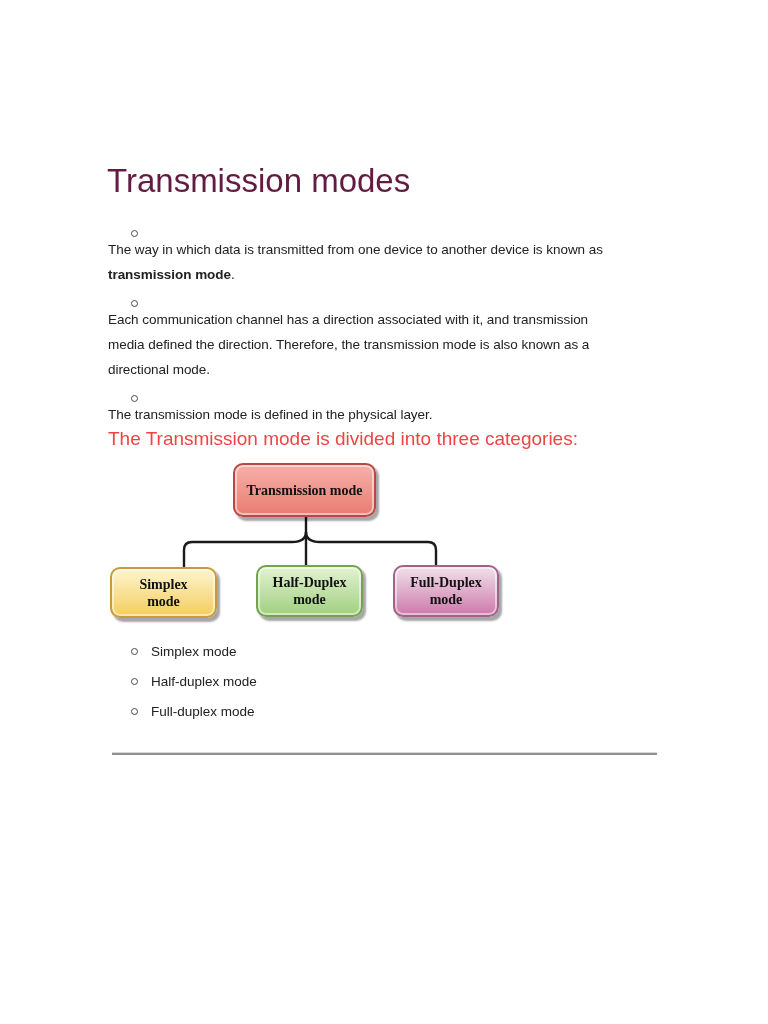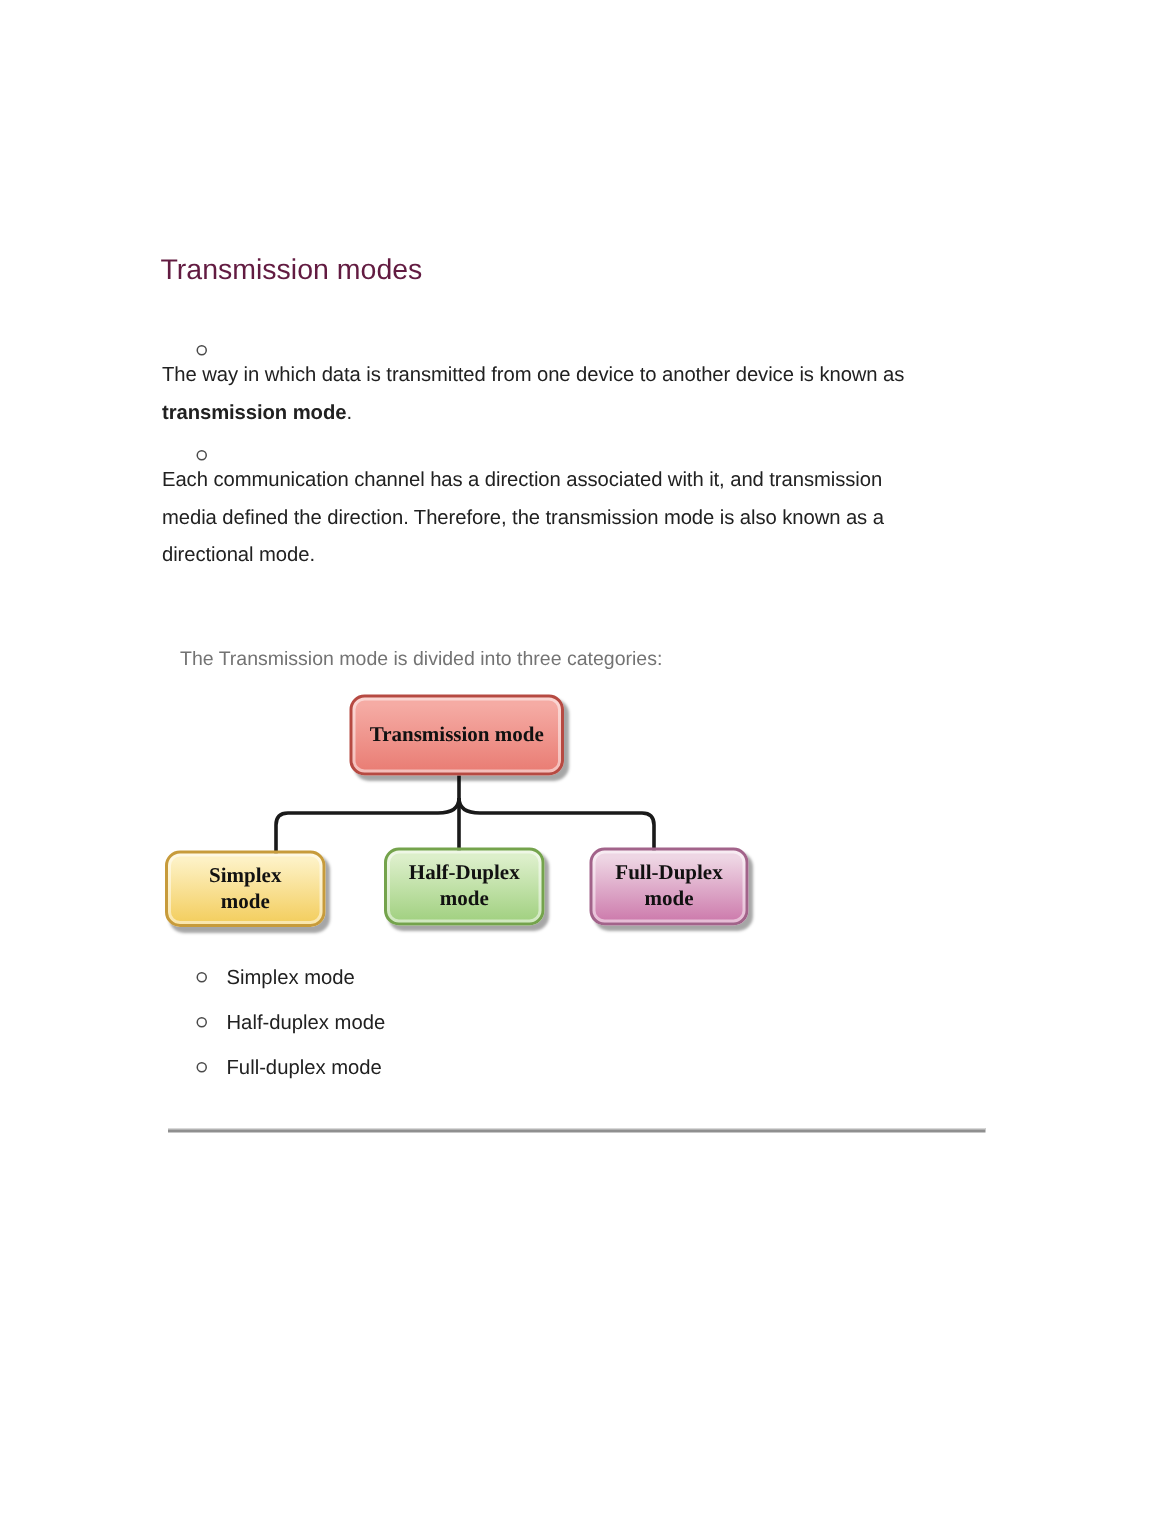--- a/index.html
+++ b/index.html
@@ -3,37 +3,37 @@
 <meta charset="utf-8">
 <style>
   html,body{margin:0;padding:0;background:#ffffff;}
   .page{
     position:relative;width:768px;height:1024px;margin:0 auto;
     background:#ffffff;overflow:hidden;
     font-family:"Liberation Sans",sans-serif;
   }
   .page-title{
     position:absolute;left:107px;top:165px;margin:0;
-    font-size:19px;font-weight:400;color:#621b41;line-height:31px;
+    font-size:33px;font-weight:400;color:#621b41;line-height:31px;
   }
   .bullets{position:absolute;left:108px;top:221px;width:552px;}
   .bullet-item{display:flex;margin:0 0 4px 0;flex-direction:column;}
   .marker{
     flex:0 0 auto;width:7px;height:7px;border:1.5px solid #4a4a4a;
     border-radius:50%;box-sizing:border-box;background:transparent;
   }
   .bullet-item .marker{margin:9px 13px 0 23px;}
   .bullet-text{
     margin:0;font-size:13.5px;line-height:25px;color:#212121;
     letter-spacing:-0.05px;width:512px;
   }
   .bullet-text b{font-weight:700;}
   .subtitle{
-    position:absolute;left:120px;top:430px;margin:0;
-    font-size:13px;line-height:18px;color:#737373;
+    position:absolute;left:108px;top:430px;margin:0;
+    font-size:19px;line-height:18px;color:#ef4444;
   }
   .diagram{position:absolute;left:0;top:460px;width:768px;height:170px;}
   .diagram svg{position:absolute;left:0;top:0;}
   .node{
     position:absolute;box-sizing:border-box;border:2px solid #555;
     border-radius:10px;display:flex;align-items:center;justify-content:center;
     text-align:center;color:#111;
     font-family:"Liberation Serif","DejaVu Serif",serif;font-weight:700;
     font-size:14px;line-height:17px;
     box-shadow:3px 3.5px 2px rgba(0,0,0,0.35), inset 0 0 0 2px rgba(255,255,255,0.5);
@@ -60,20 +60,24 @@
   <h1 class="page-title" style="color: rgb(98, 27, 65);">Transmission modes</h1>
 
   <div class="bullets">
     <div class="bullet-item">
       <span class="marker"></span>
       <p class="bullet-text"><span>The way in which data is transmitted from one device to another device is known as </span><b>transmission mode</b><span>.</span></p>
     </div>
     <div class="bullet-item">
       <span class="marker"></span>
       <p class="bullet-text">Each communication channel has a direction associated with it, and transmission media defined the direction. Therefore, the transmission mode is also known as a directional mode.</p>
+    </div>
+    <div class="bullet-item">
+      <span class="marker"></span>
+      <p class="bullet-text">The transmission mode is defined in the physical layer.</p>
     </div>
   </div>
 
   <p class="subtitle">The Transmission mode is divided into three categories:</p>
 
   <div class="diagram">
     <svg width="768" height="170" viewBox="0 0 768 170">
       <path d="M306,57 L306,107" fill="none" stroke-width="2.4" stroke="#1a1a1a"></path>
       <path d="M306,72 C306,80 299,82 292,82 L192,82 Q184,82 184,90 L184,109" fill="none" stroke-width="2.4" stroke="#1a1a1a"></path>
       <path d="M306,72 C306,80 313,82 320,82 L428,82 Q436,82 436,90 L436,107" fill="none" stroke-width="2.4" stroke="#1a1a1a"></path>

